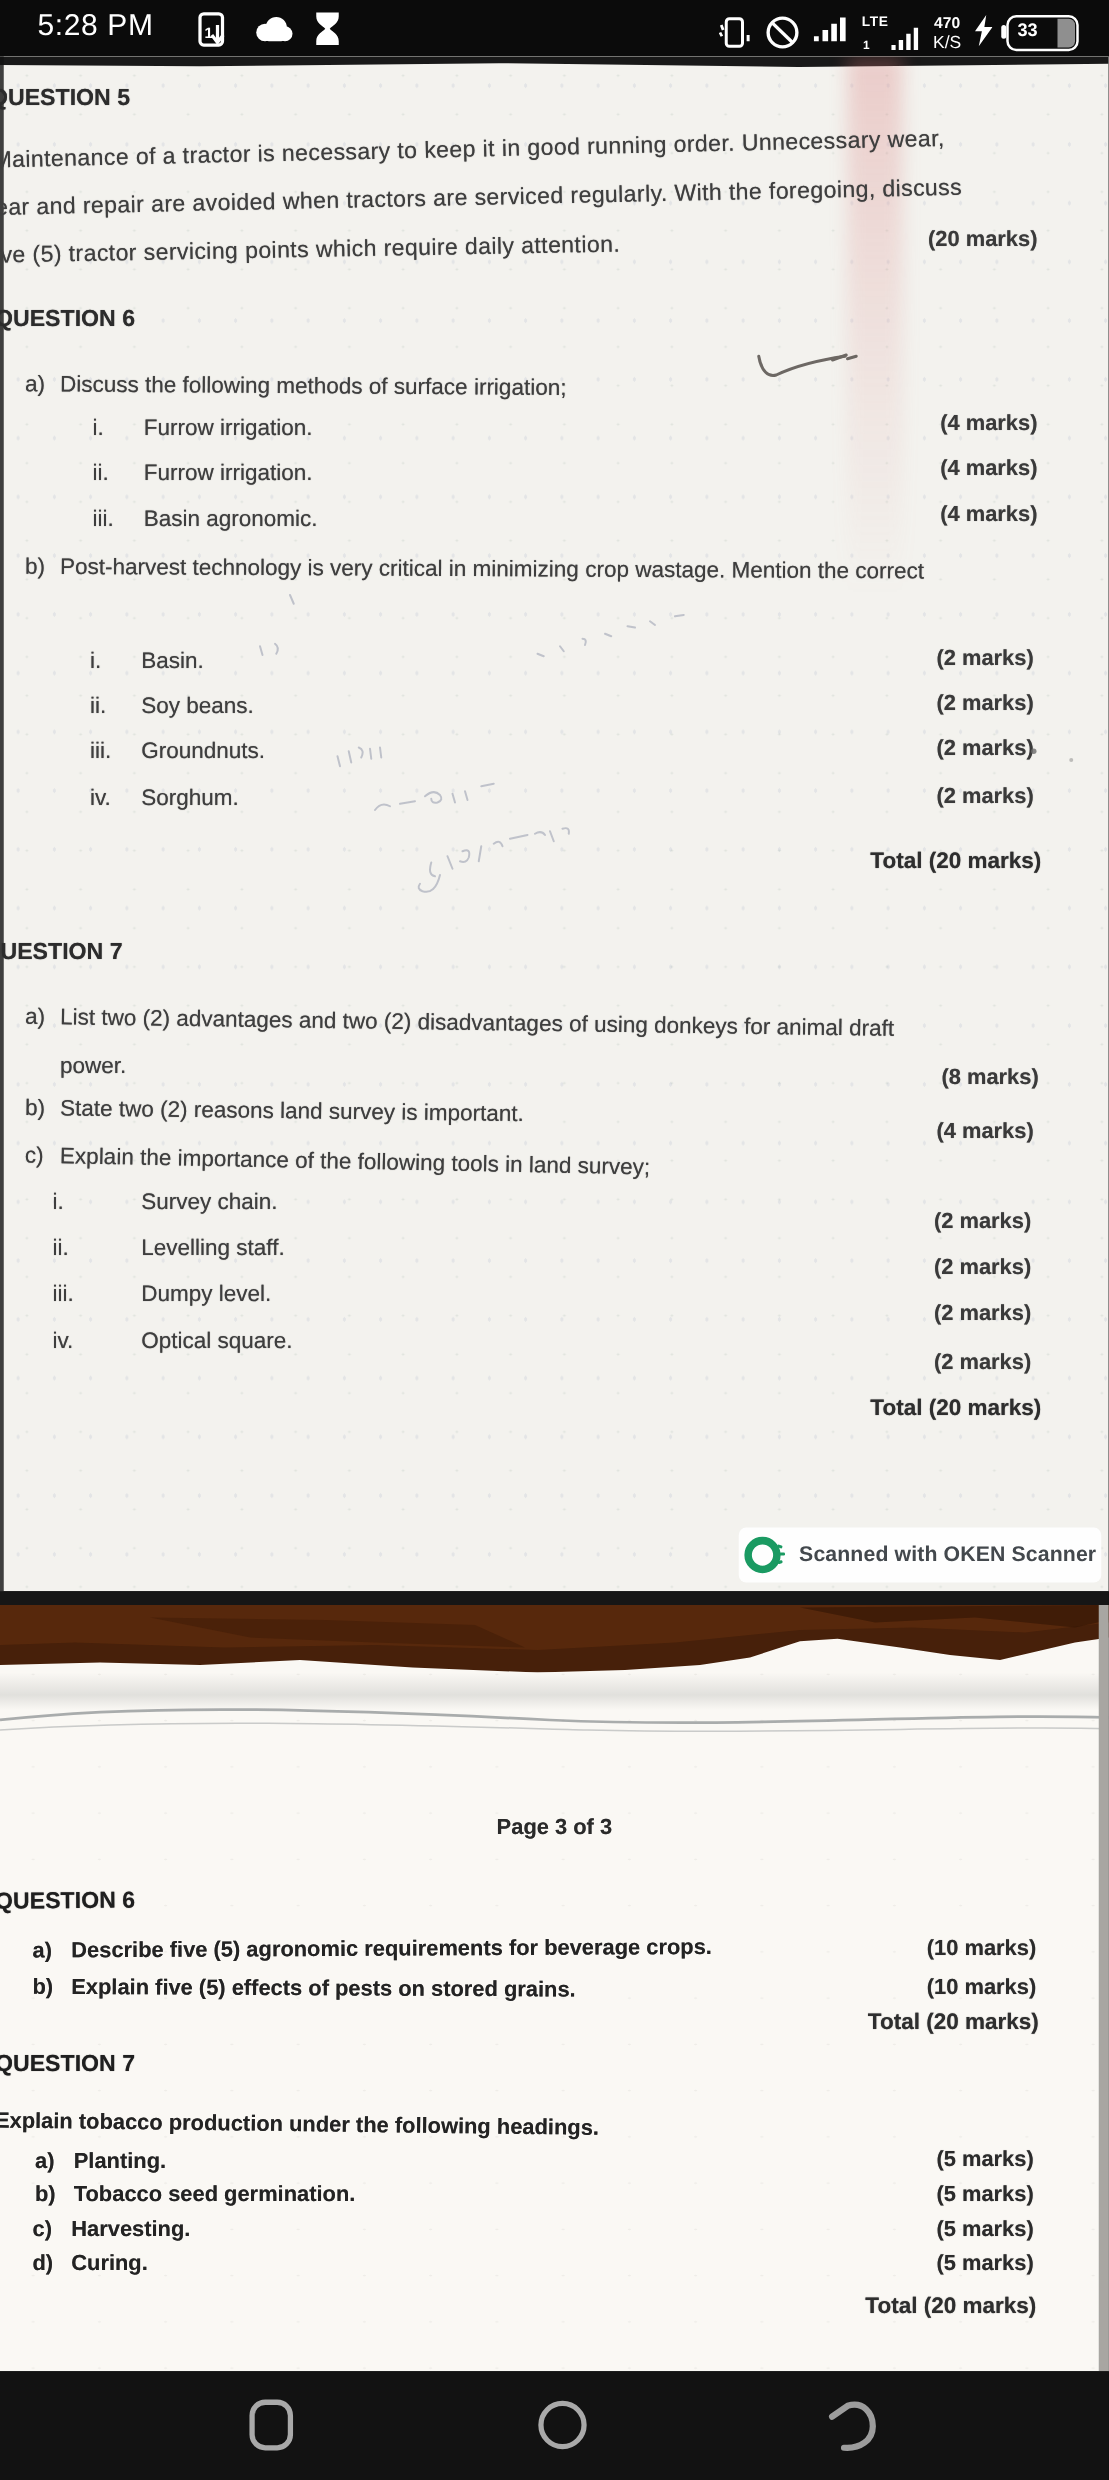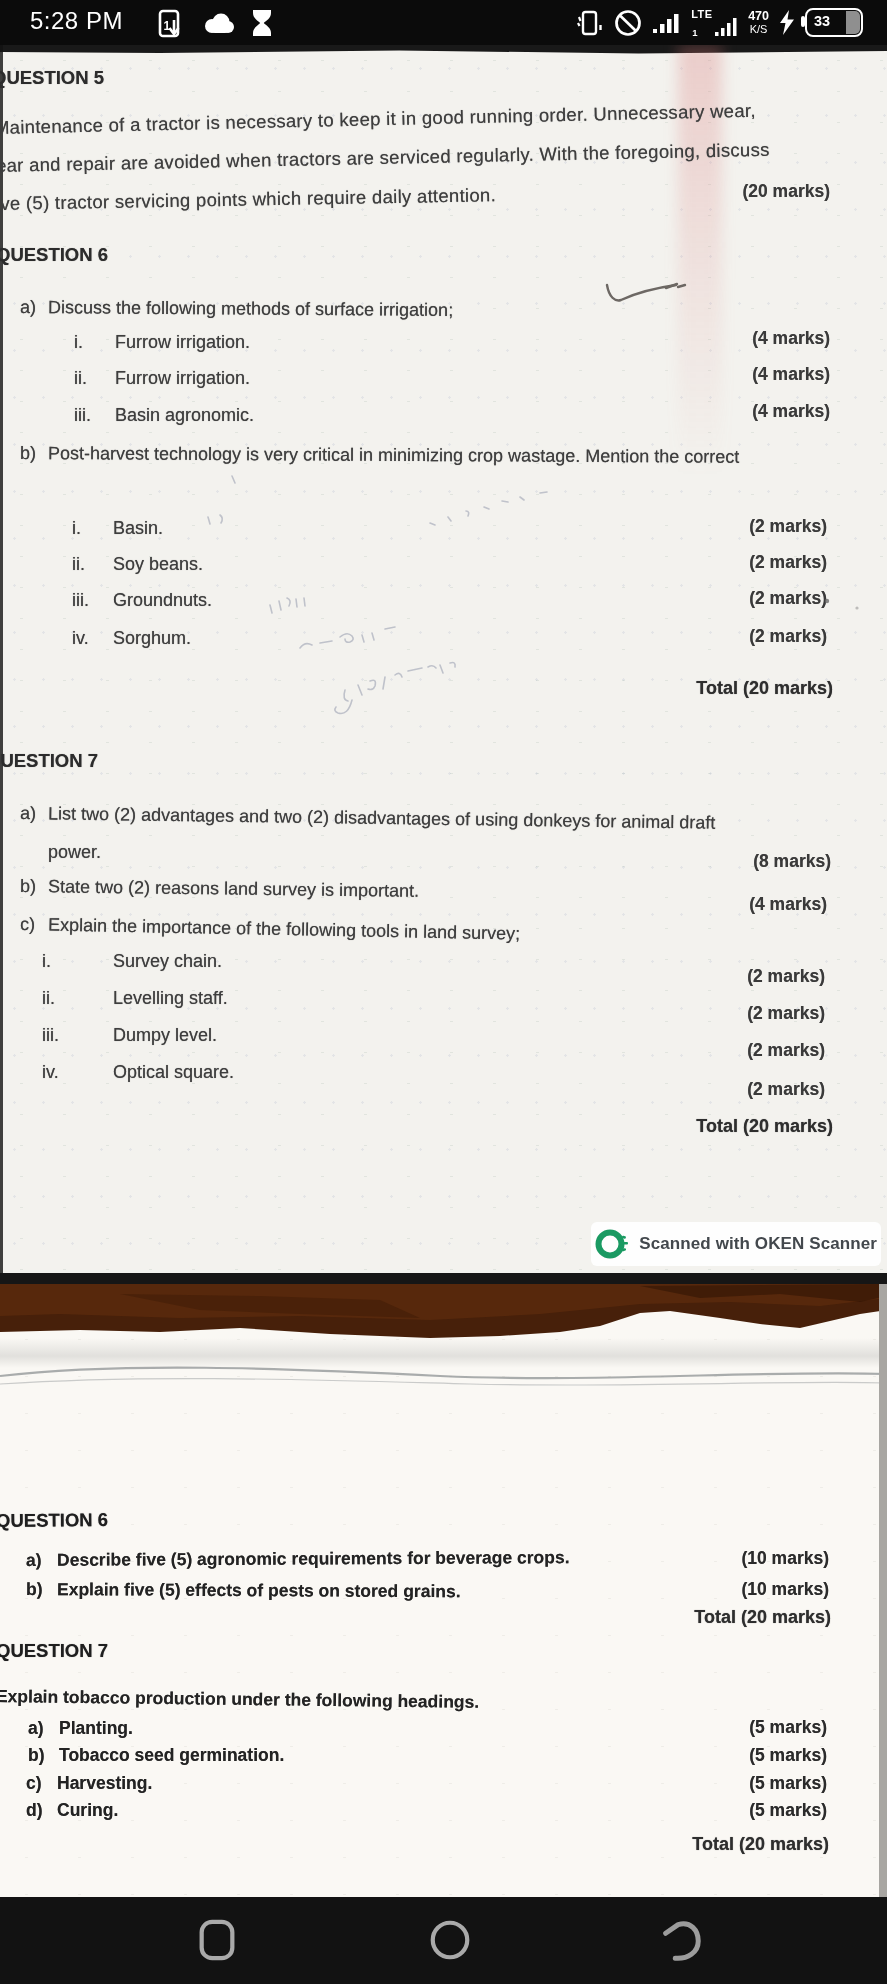--- a/index.html
+++ b/index.html
@@ -2,28 +2,28 @@
 <html><head>
 <meta charset="utf-8">
 <style>
   html,body{margin:0;padding:0;background:#000;}
   body{width:887px;height:1984px;position:relative;overflow:hidden;
        font-family:"Liberation Sans",sans-serif;}
   
   #statusbar{position:absolute;left:0;top:0;width:887px;height:45px;background:#0b0b0b;color:#fff;}
   #clock{position:absolute;left:30px;top:7px;font-size:24px;letter-spacing:.5px;}
   .sb-ico{position:absolute;top:9px;}
-  #sb-right{position:absolute;right:24px;top:0;height:45px;display:flex;align-items:center;gap:11px;}
+  #sb-right{position:absolute;right:24px;top:12px;height:45px;display:flex;align-items:flex-start;gap:11px;}
   .ltebox{position:relative;width:46px;height:30px;}
   .ltebox .lte{position:absolute;left:0;top:0;font-size:11px;font-weight:700;letter-spacing:.5px;}
   .ltebox .sim{position:absolute;left:1px;bottom:0;font-size:9.5px;font-weight:700;}
   .ltebox svg{position:absolute;right:0;bottom:1px;}
   .speed{display:flex;flex-direction:column;align-items:center;line-height:1;}
   .speed .v{font-size:12.5px;font-weight:700;}
-  .speed .u{font-size:11px;margin-top:1px;}
+  .speed .u{font-size:14px;margin-top:1px;}
   .battery{position:relative;width:54px;height:25px;border:2.5px solid #fff;border-radius:8px;}
   .battery .pct{position:absolute;left:7px;top:3px;font-size:14.5px;font-weight:700;color:#fff;}
   .battery .fill{position:absolute;right:1px;top:1px;bottom:1px;width:14px;background:#8f8f8f;border-radius:0 5px 5px 0;}
   .battery .nub{position:absolute;left:-6px;top:6px;width:3.5px;height:11px;background:#fff;border-radius:2px;}
   
   #page1{position:absolute;left:0;top:45px;width:887px;height:1228px;background:#f3f2ee;overflow:hidden;
     background-image:radial-gradient(rgba(110,140,125,.14) 1px,transparent 1.3px),radial-gradient(rgba(90,110,160,.10) 1px,transparent 1.2px);
     background-size:43px 31px,29px 47px;color:#3e3e3e;}
   #page1 .topedge{position:absolute;left:0;top:0;width:887px;height:10px;background:#191919;
     clip-path:polygon(0 0,100% 0,100% 60%,72% 85%,45% 55%,18% 80%,0 70%);}
@@ -235,20 +235,21 @@
     <path d="M120 10 L200 26 L300 30 L420 34 L380 16 L260 12 Z" fill="#30130374" opacity=".7"></path>
     <path d="M640 2 L700 14 L780 10 L860 18 L887 12 L887 0 Z" fill="#2e1204" opacity=".55"></path>
   </svg>
   <div class="creaseshade"></div>
   <svg class="scribbles" width="887" height="120" viewBox="0 0 887 120">
     <path d="M0 92 C120 78 280 84 440 92 C600 99 760 86 887 90" fill="none" stroke="#7e8286" stroke-width="2.2" opacity=".65"></path>
     <path d="M0 100 C150 90 320 96 470 100 C640 104 780 96 887 99" fill="none" stroke="#9a9da0" stroke-width="1.2" opacity=".5"></path>
   </svg>
   <div class="rightedge"></div>
 
+  <div id="pagelabel">Page 3 of 3</div>
 
   <div class="h" style="left:-4px;top:226px;transform:rotate(-.5deg);transform-origin:left;">QUESTION 6</div>
   <div class="t" style="left:26px;top:266px;transform:rotate(-.3deg);transform-origin:left;"><span class="albl2">a)</span><span>Describe five (5) agronomic requirements for beverage crops.</span></div>
   <div class="m" style="right:58px;top:264px;">(10 marks)</div>
   <div class="t" style="left:26px;top:295px;transform:rotate(.3deg);transform-origin:left;"><span class="albl2">b)</span><span>Explain five (5) effects of pests on stored grains.</span></div>
   <div class="m" style="right:58px;top:295px;">(10 marks)</div>
   <div class="tot" style="right:56px;top:323px;">Total (20 marks)</div>
 
   <div class="h" style="left:-4px;top:356px;">QUESTION 7</div>
   <div class="t" style="left:-4px;top:402px;transform:rotate(.7deg);transform-origin:left;">Explain tobacco production under the following headings.</div>

